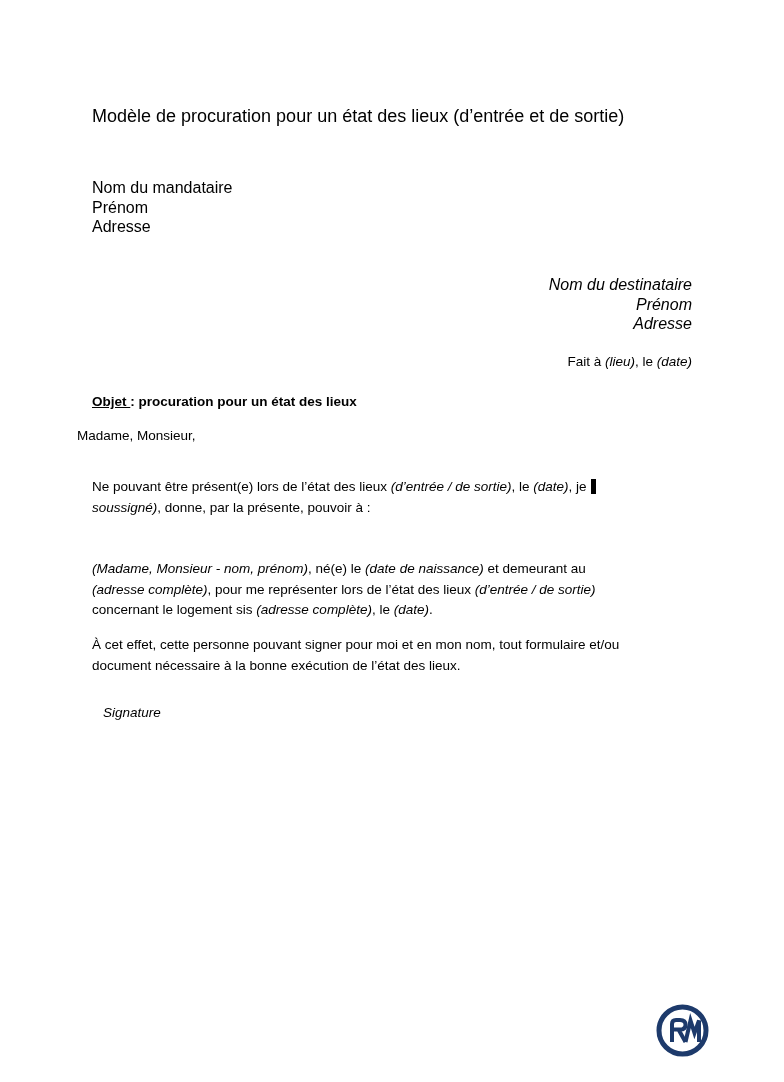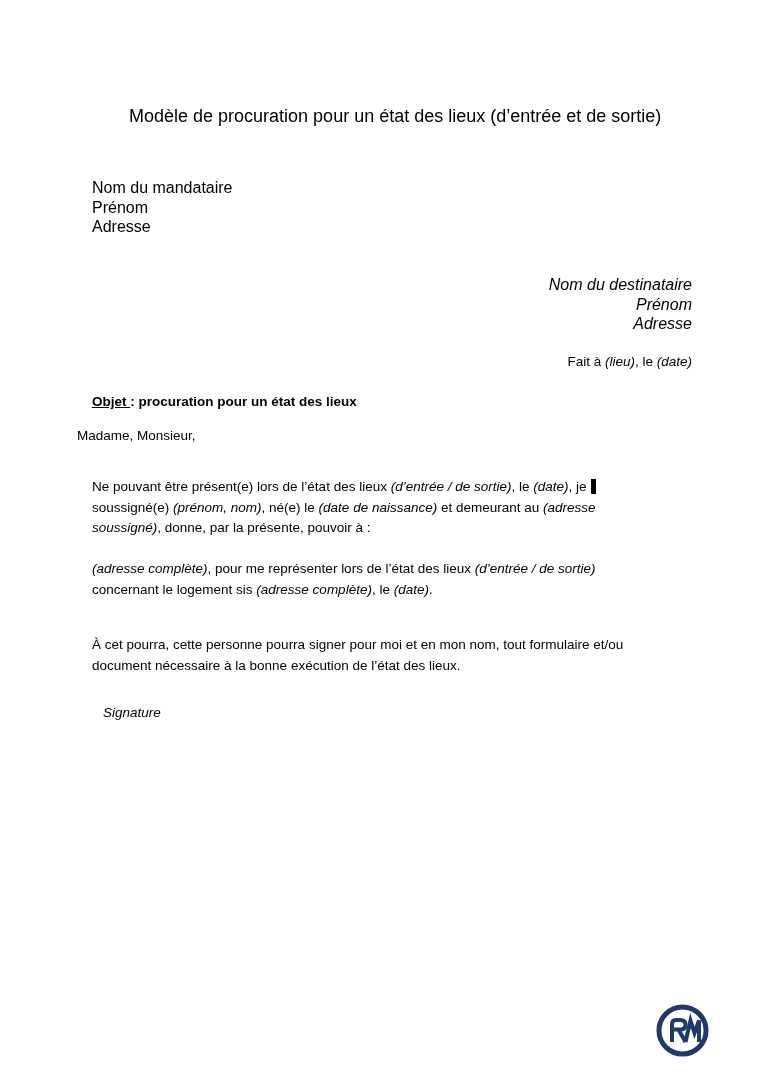--- a/index.html
+++ b/index.html
@@ -1,20 +1,20 @@
 <!DOCTYPE html>
 <html><head>
 <meta charset="utf-8">
 <style>
   html,body{margin:0;padding:0;background:#ffffff;}
   .page{
     position:relative;width:784px;height:1082px;background:#ffffff;overflow:hidden;
     font-family:"Liberation Sans","DejaVu Sans",sans-serif;color:#000000;
   }
-  .title{position:absolute;left:92px;top:105px;font-size:18px;line-height:23px;font-weight:400;margin-left:37px;}
+  .title{position:absolute;left:92px;top:105px;font-size:18px;line-height:23px;font-weight:400;}
   .addr{position:absolute;font-size:16px;line-height:19.5px;}
   .addr.left{left:92px;top:178px;}
   .addr.rightblk{right:92px;top:275px;text-align:right;font-style:italic;}
   .dateline{position:absolute;right:92px;top:352px;font-size:13.5px;line-height:20px;}
   .subject{position:absolute;left:92px;top:392px;font-size:13.5px;line-height:20px;font-weight:bold;}
   .salutation{position:absolute;left:77px;top:426px;font-size:13.5px;line-height:20px;}
   .para{position:absolute;left:92px;width:610px;font-size:13.5px;line-height:20.5px;margin-top:12px;}
   .p1{top:465px;}
   .p2{top:547px;}
   .p3{top:623px;}
@@ -49,29 +49,29 @@
     </div>
 
   <div class="subject">
     <span class="u">Objet </span><span>: procuration pour un état des lieux</span>
   </div>
 
   <div class="salutation">Madame, Monsieur,</div>
 
   <div class="para p1">
       <div class="tline"><span>Ne pouvant être présent(e) lors de l’état des lieux </span><span class="it">(d’entrée / de sortie)</span><span>, le </span><span class="it">(date)</span><span>, je </span><span class="caret"></span></div>
-      <div class="tline"><span>soussigné(e) </span><span class="it">(prénom, nom)</span><span>, né(e) le </span><span class="it">(date de naissance)</span><span> et demeurant au </span><span class="it">(adresse</span></div>
       <div class="tline"><span class="it">soussigné)</span><span>, donne, par la présente, pouvoir à :</span></div>
     </div>
   <div class="para p2">
+      <div class="tline"><span class="it">(Madame, Monsieur - nom, prénom)</span><span>, né(e) le </span><span class="it">(date de naissance)</span><span> et demeurant au</span></div>
       <div class="tline"><span class="it">(adresse complète)</span><span>, pour me représenter lors de l’état des lieux </span><span class="it">(d’entrée / de sortie)</span></div>
       <div class="tline"><span>concernant le logement sis </span><span class="it">(adresse complète)</span><span>, le </span><span class="it">(date)</span><span>.</span></div>
     </div>
   <div class="para p3">
-      <div class="tline"><span>À cet pourra, cette personne pourra signer pour moi et en mon nom, tout formulaire et/ou</span></div>
+      <div class="tline"><span>À cet effet, cette personne pouvant signer pour moi et en mon nom, tout formulaire et/ou</span></div>
       <div class="tline"><span>document nécessaire à la bonne exécution de l’état des lieux.</span></div>
     </div>
 
   <div class="sig">Signature</div>
 
   <svg class="logo" viewBox="0 0 57 57" xmlns="http://www.w3.org/2000/svg">
     <circle cx="28.5" cy="28.5" r="23.5" fill="none" stroke-width="5" stroke="#1d3a6b"></circle>
     <path fill="none" stroke-width="4" stroke-linejoin="miter" d="M18,40 L18,22 Q18,18 22,18 L26,18 Q31.5,18 31.5,22.8 Q31.5,27.6 26,27.6 L18,27.6 M24.5,27.6 L31.5,40" stroke="#1d3a6b"></path>
     <path fill="none" stroke-width="4" stroke-linejoin="miter" d="M31.5,40 L36.5,18.5 L40.5,31 L45,18.5 L45,40" stroke="#1d3a6b"></path>
   </svg>

